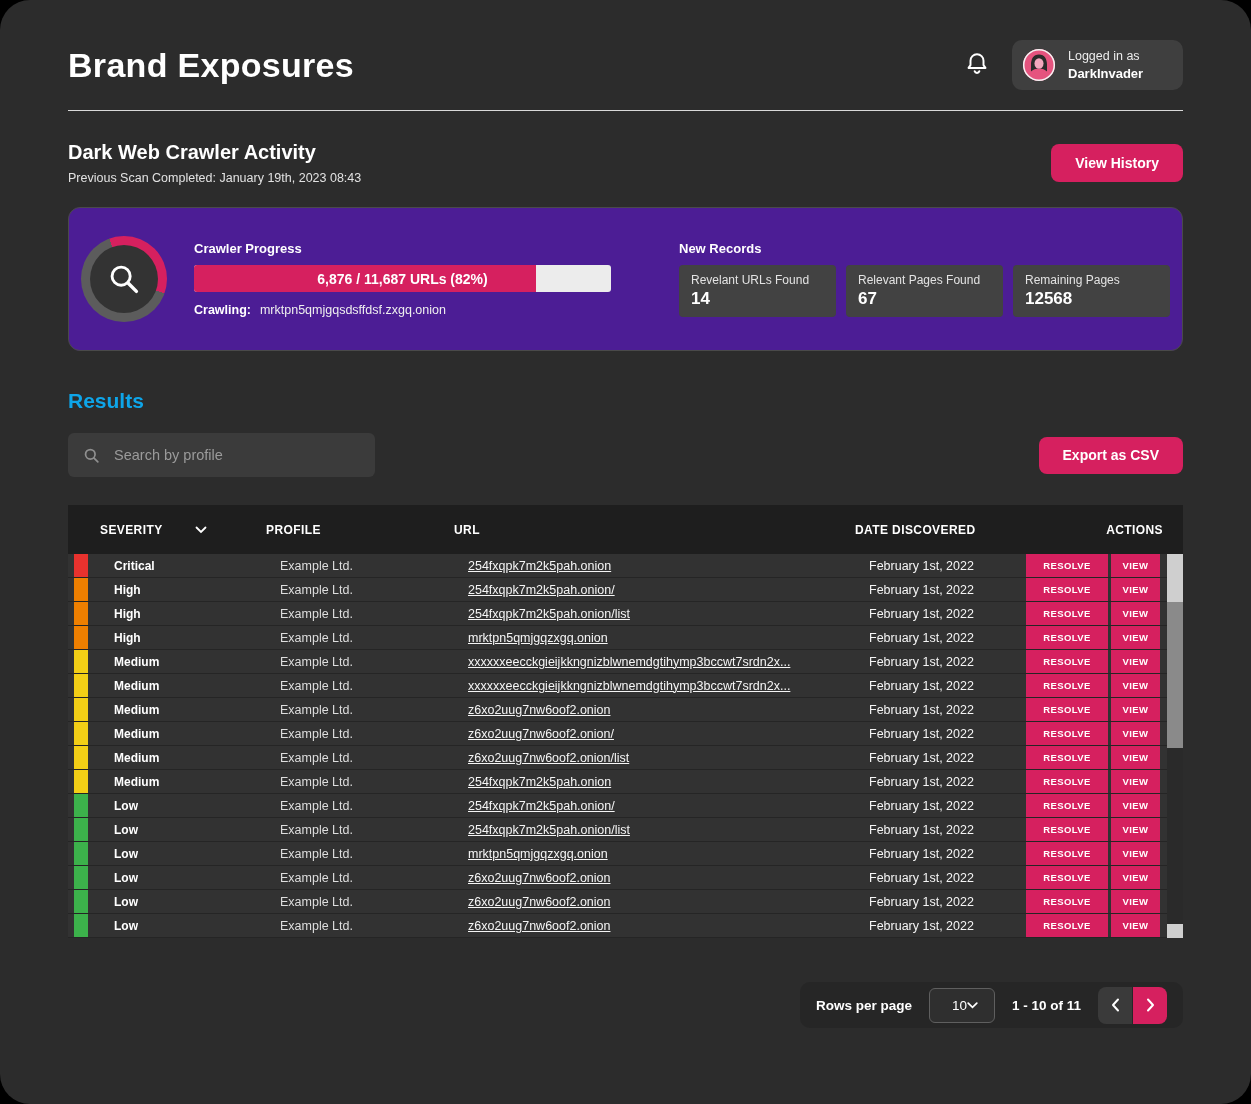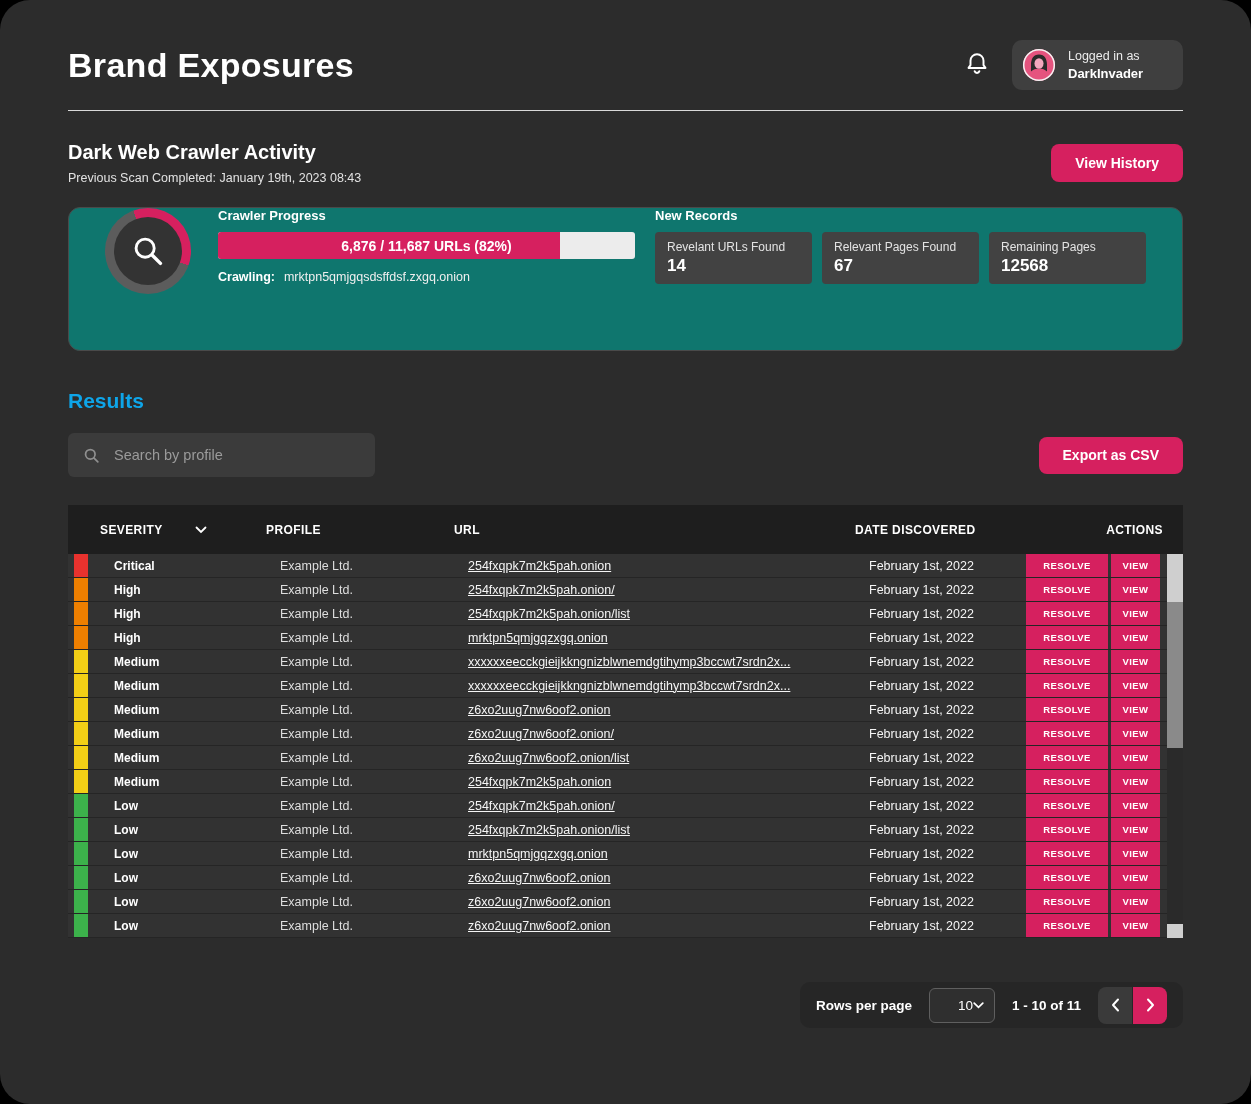--- a/index.html
+++ b/index.html
@@ -32,22 +32,22 @@
   
   .section-row { display:flex; align-items:center; margin-top:30px; }
   .section-title { font-size:20px; font-weight:800; color:#fff; }
   .section-sub { font-size:12.5px; color:#e2e2e2; margin-top:7px; }
   .btn-primary {
     background:var(--accent,#d6205f); color:#fff; font-weight:bold; font-size:14px;
     border:none; border-radius:8px; padding:0 24px; height:38px; cursor:pointer;
     font-family:inherit;
   }
   .card {
-    margin-top:22px; background:#0f766e; border:1px solid #4a4a4a; border-radius:12px;
-    height:144px; display:flex; align-items:flex-start; padding:0 36px;
+    margin-top:22px; background:#4c1d95; border:1px solid #4a4a4a; border-radius:12px;
+    height:144px; display:flex; align-items:center; padding:0 12px;
   }
   .ring {
     width:86px; height:86px; border-radius:50%; position:relative; flex:0 0 auto;
     background:conic-gradient(from -20deg, var(--accent,#d6205f) 0 36%, #5c5c5c 36% 100%);
   }
   .ring::after { content:""; position:absolute; inset:9px; background:#333; border-radius:50%; }
   .ring svg { position:absolute; inset:0; margin:auto; z-index:1; }
   .progress-col { margin-left:27px; width:417px; }
   .progress-label { font-size:13px; font-weight:bold; color:#fff; margin-bottom:9px; }
   .pbar { position:relative; height:27px; background:#ececec; border-radius:3px; overflow:hidden; }
@@ -116,21 +116,21 @@
 
   
   .pag-wrap { display:flex; }
   .pagination {
     margin:44px 0 0 auto; width:fit-content; height:46px; background:#262626;
     border-radius:10px; display:flex; align-items:center; padding:0 16px; gap:17px;
   }
   .pg-label, .pg-range { font-size:13.5px; font-weight:bold; color:#fff; white-space:nowrap; }
   .pg-select {
     width:66px; height:35px; background:#2f2f2f; border:1px solid #5f5f5f; border-radius:6px;
-    display:flex; align-items:center; justify-content:flex-end; padding:0 10px;
+    display:flex; align-items:center; justify-content:flex-start; padding:0 22px;
     color:#fff; font-size:13.5px; cursor:pointer;
   }
   .pg-nav { display:flex; gap:1px; border-radius:8px; overflow:hidden; }
   .pg-btn {
     width:34px; height:37px; border:none; display:flex; align-items:center; justify-content:center;
     cursor:pointer; padding:0;
   }
   .pg-btn.prev { background:#3a3a3a; }
   .pg-btn.next { background:var(--accent,#d6205f); }
 </style>

